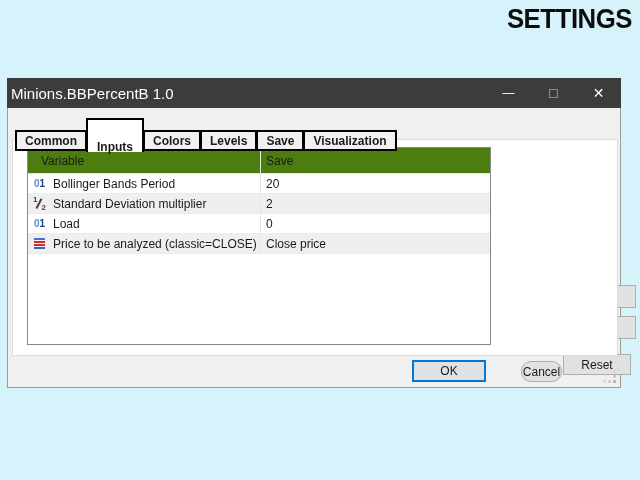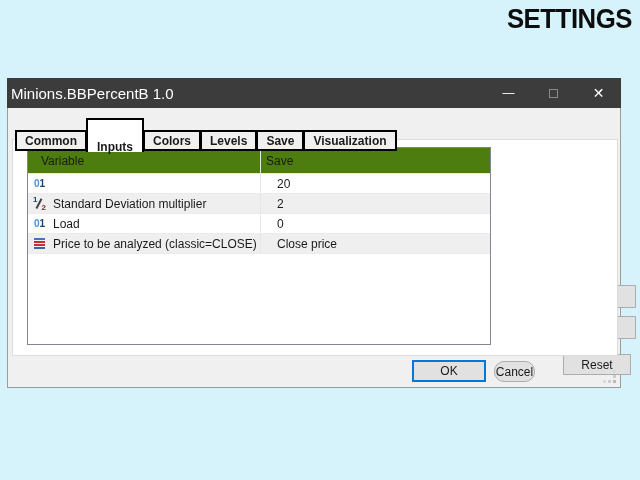--- a/index.html
+++ b/index.html
@@ -31,42 +31,42 @@
     background:#ffffff; border:1px solid #dcdcdc; z-index:1; }
 
   .ptable { position:absolute; left:14px; top:7px; width:464px; height:198px;
     border:1px solid #828790; background:#ffffff; font-size:12px; overflow:hidden; }
   .thead { display:flex; height:26px; border-bottom:1px solid #e6e6e6; background:#4d7c0f; }
   .th-var { width:232px; display:flex; align-items:center; padding-left:13px; }
   .th-val { flex:1; display:flex; align-items:center; padding-left:5px; border-left:1px solid #e6e6e6; }
   .trow { display:flex; height:20px; border-bottom:1px solid #ebebeb; background:#ffffff; }
   .trow.alt { background:#efefef; }
   .cell-var { width:232px; display:flex; align-items:center; padding-left:3px; gap:5px; overflow:hidden; }
-  .cell-val { flex:1; display:flex; align-items:center; padding-left:16px; border-left:1px solid #e6e6e6; }
+  .cell-val { flex:1; display:flex; align-items:center; padding-left:5px; border-left:1px solid #e6e6e6; }
 
   .icon { width:17px; height:13px; position:relative; flex:0 0 17px;
     display:flex; align-items:center; justify-content:center; }
   .icon-int i, .icon-int b { font-style:normal; font-weight:bold; font-size:10px; line-height:1; }
   .icon-int i { color:#4c8ed8; } .icon-int b { color:#1d3f77; }
   .icon-frac i { position:absolute; top:-2px; left:2px; font-style:normal; font-weight:bold; font-size:8px; color:#1d3f77; }
   .icon-frac b { position:absolute; bottom:-2px; right:2px; font-weight:bold; font-size:8px; color:#8b1a1a; }
   .icon-frac .slash { position:absolute; left:7px; top:1px; width:1.5px; height:11px;
     background:#444; transform:rotate(28deg); }
   .icon-price { flex-direction:column; justify-content:center; gap:1px; }
   .icon-price span { display:block; width:11px; height:2px; }
   .pl-1 { background:#4472c4; } .pl-2 { background:#c23030; }
   .pl-3 { background:#c23030; } .pl-4 { background:#3a66b0; }
 
   .btn { position:absolute; background:#e1e1e1; border:1px solid #adadad; font-size:12px;
     display:flex; align-items:center; justify-content:center; font-family:inherit; color:#1a1a1a;margin-left:33px; }
   .btn-load { left:491px; top:207px; width:104px; height:23px; }
   .btn-save { left:491px; top:238px; width:104px; height:23px; }
   .btn-ok { left:371px; top:282px; width:74px; height:22px;
     border:1px solid #0078d7; box-shadow:inset 0 0 0 1px #0078d7; }
-  .btn-cancel { left:453px; top:283px; width:41px; height:21px;border-radius:10px; }
+  .btn-cancel { left:480px; top:283px; width:41px; height:21px;border-radius:10px; }
   .btn-reset { left:522px; top:276px; width:68px; height:21px; }
 
   .grip { position:absolute; right:4px; bottom:4px; width:3px; height:3px; background:#b9b9b9;
     box-shadow:-5px 0 0 #cdcdcd, 0 -5px 0 #cdcdcd, -10px 0 0 #dadada, 0 -10px 0 #dadada; }
 </style>
 </head>
 <body>
 
 <div class="watermark">SETTINGS</div>
 
@@ -100,20 +100,21 @@
         <span class="th-var">Variable</span>
         <span class="th-val">Save</span>
       </div>
 
       <div class="trow">
         <span class="cell-var">
           <span class="icon icon-int">
               <i>0</i>
               <b>1</b>
             </span>
+          <span>Bollinger Bands Period</span>
         </span>
         <span class="cell-val">20</span>
       </div>
 
       <div class="trow alt">
         <span class="cell-var">
           <span class="icon icon-frac">
               <i>1</i>
               <span class="slash"></span>
               <b>2</b>

